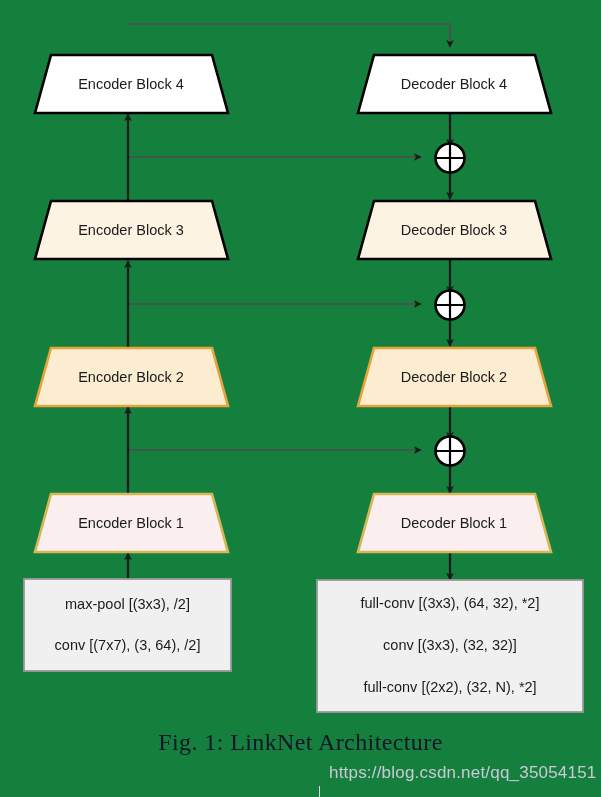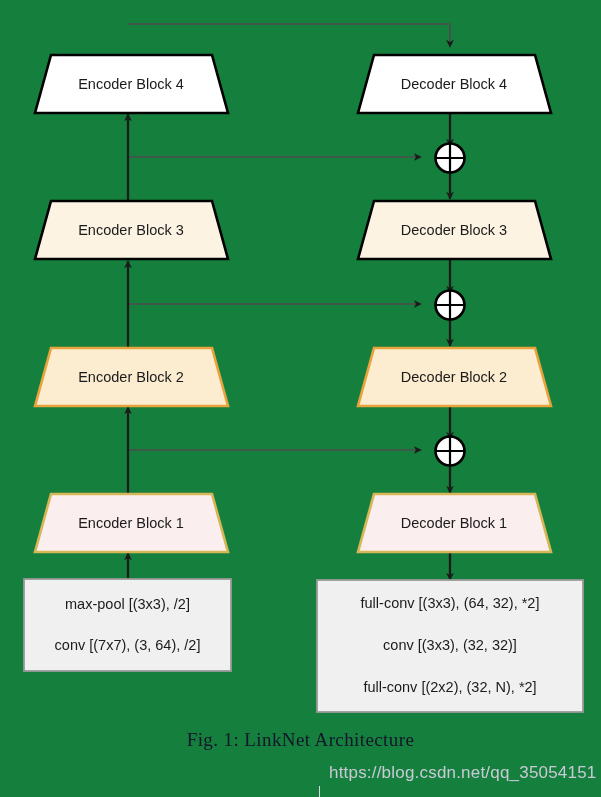--- a/index.html
+++ b/index.html
@@ -40,21 +40,21 @@
     text-anchor: middle;
     dominant-baseline: middle;
   }
   .caption {
     position: absolute;
     left: 0;
     top: 729px;
     width: 601px;
     text-align: center;
     font-family: "Liberation Serif", serif;
-    font-size: 19px;
+    font-size: 24px;
     letter-spacing: 0.4px;
     color: #14142b;
     white-space: pre;
   }
   .watermark {
     position: absolute;
     left: 329px;
     top: 763px;
     font-family: "Liberation Sans", sans-serif;
     font-size: 17px;

